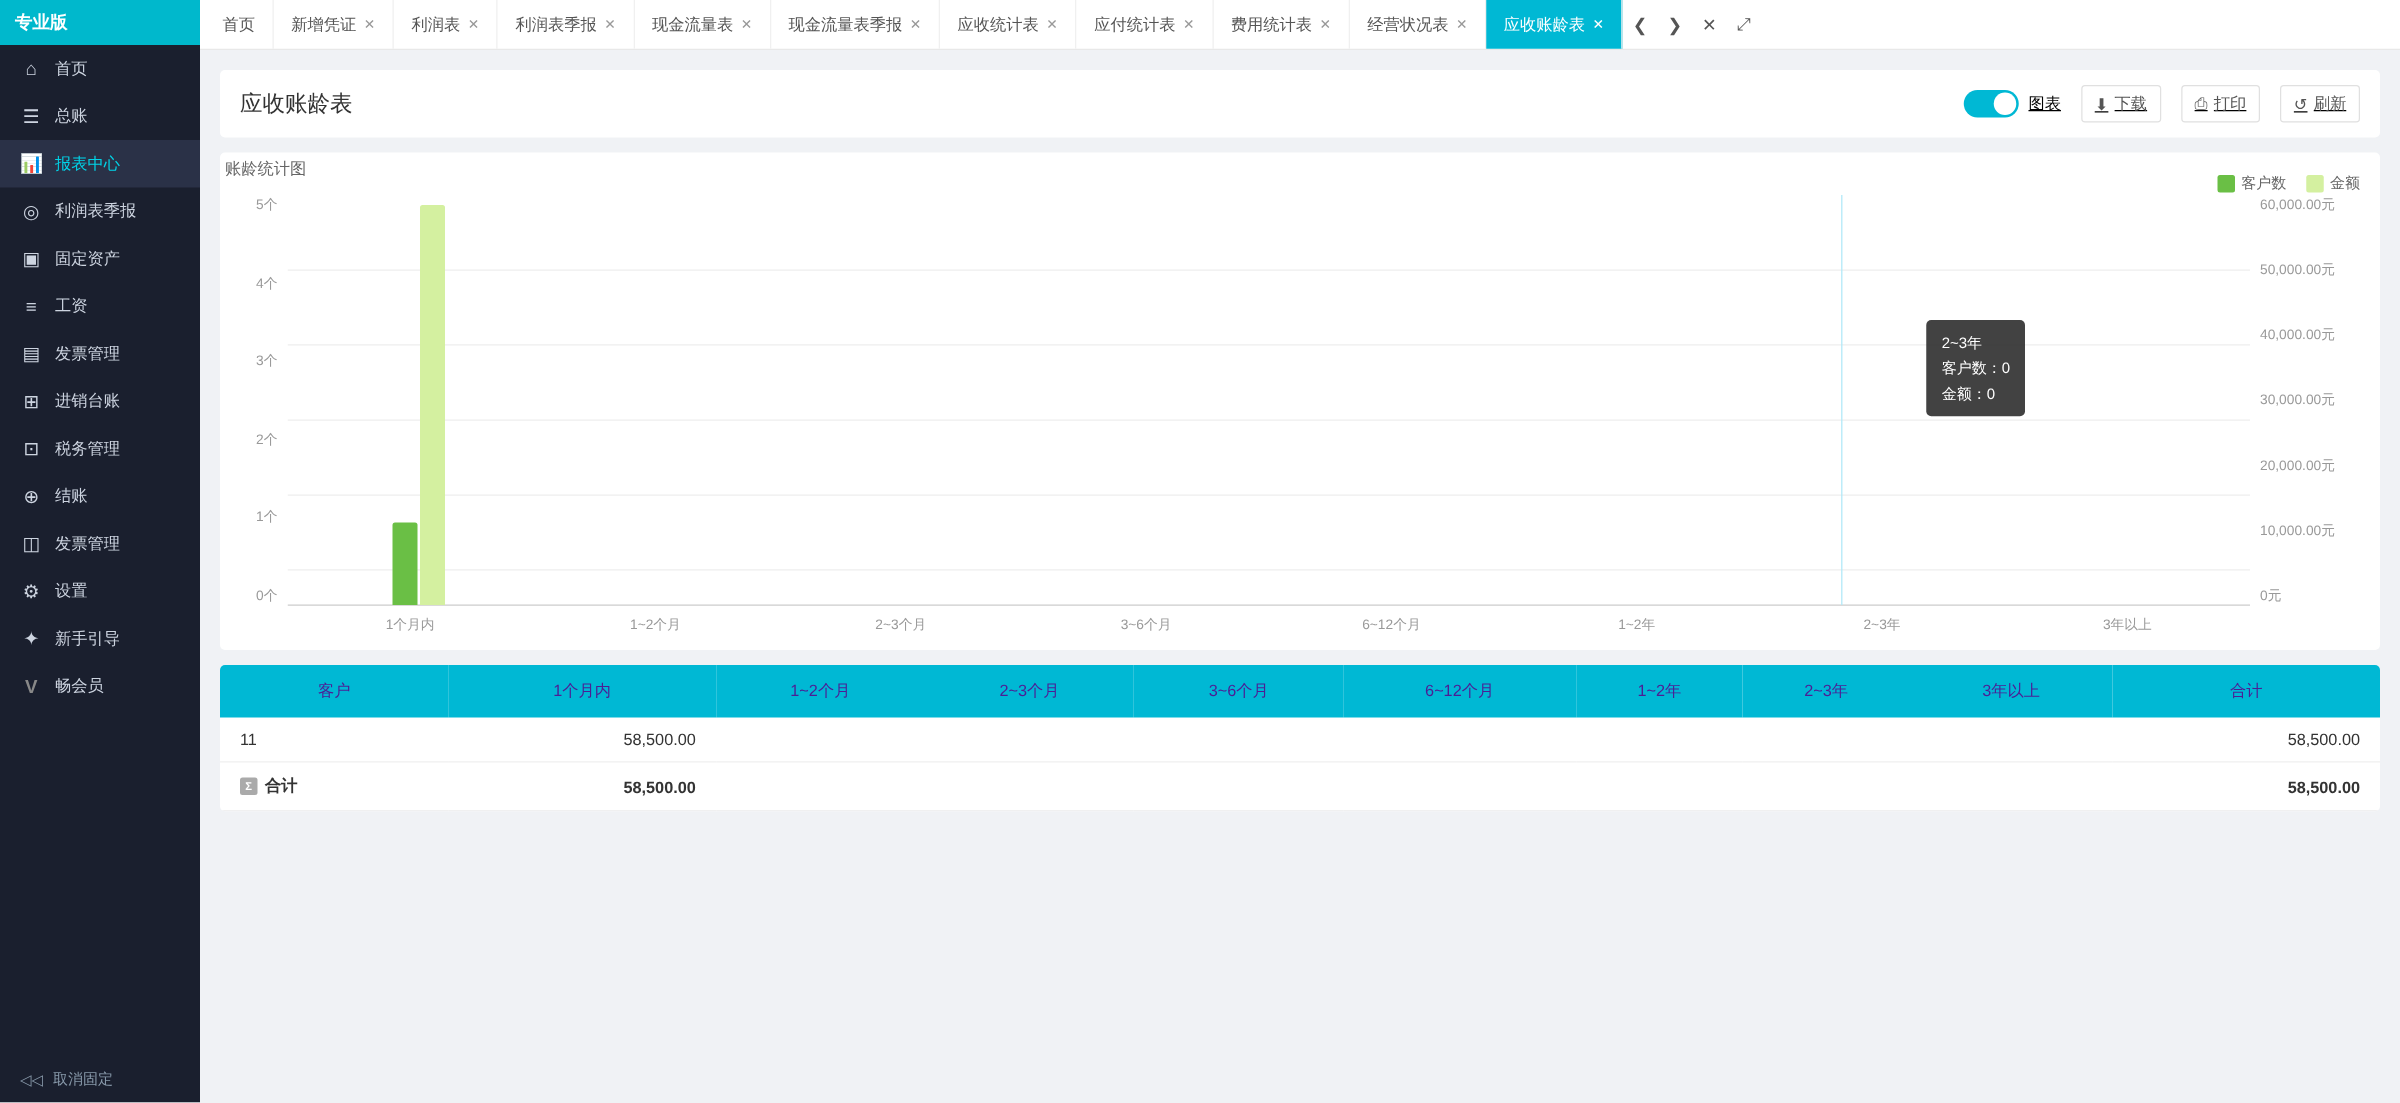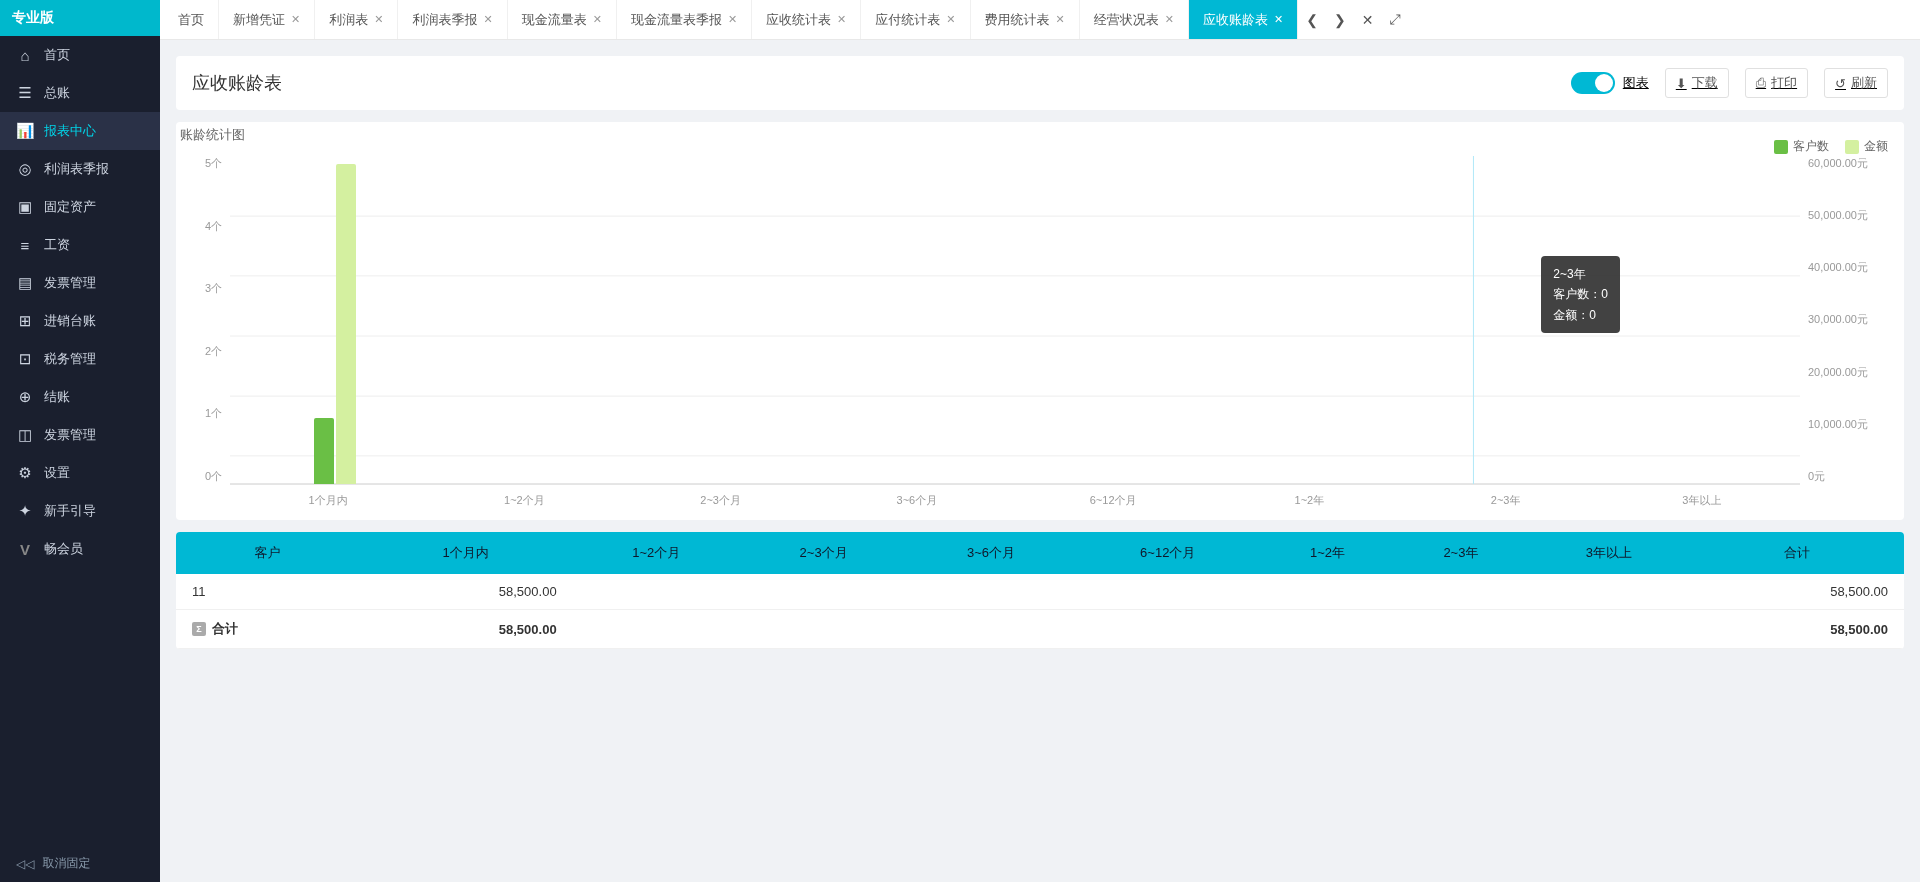--- a/index.html
+++ b/index.html
@@ -166,21 +166,21 @@
     
     .data-table {
       width: 100%;
       border-collapse: collapse;
       background: white;
       border-radius: 4px;
       overflow: hidden;
     }
     .data-table thead tr {
       background: #00b8d4;
-      color: #0f172a;
+      color: #4c1d95;
     }
     .data-table thead th {
       padding: 12px 8px;
       text-align: center;
       font-weight: 400;
       font-size: 13px;
     }
     .data-table tbody tr { border-bottom: 1px solid #f0f0f0; }
     .data-table tbody td {
       padding: 10px 8px;

